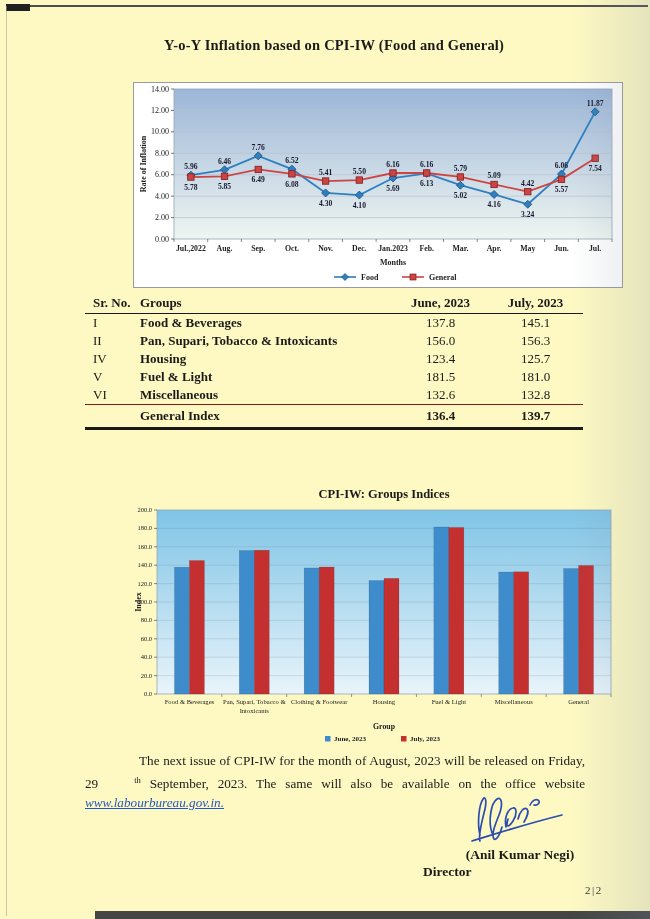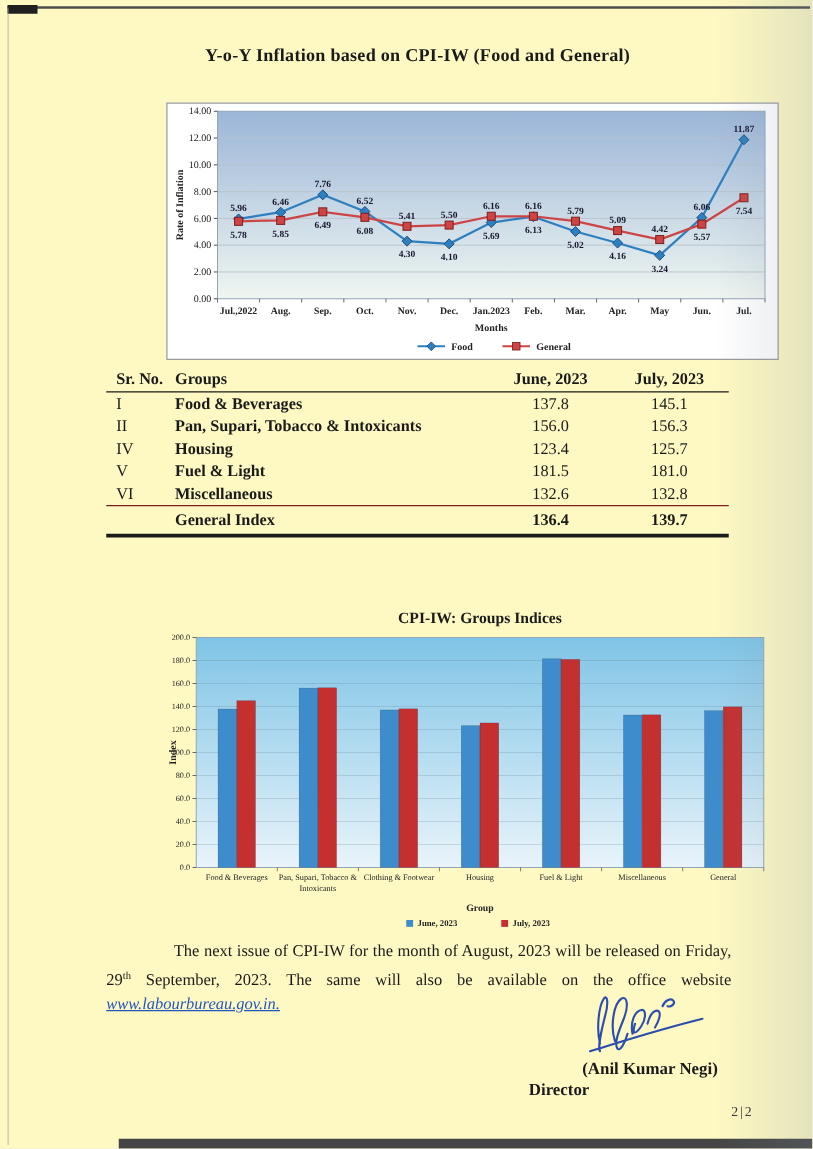--- a/index.html
+++ b/index.html
@@ -24,21 +24,21 @@
   .c-num{text-align:center;}
   .t-general{font-weight:bold;height:22px;border-top:1px solid #7f1d1d;
              border-bottom:3px solid #1a1a1a;}
 
   .para{position:absolute;left:85px;top:751px;width:500px;font-size:13.2px;
         line-height:19.5px;}
   .p-line{text-align:justify;text-align-last:justify;}
   .p-line1{text-indent:54px;}
   .p-line3{text-align:left;text-align-last:left;}
   .p-url{color:#2456c0;font-style:italic;text-decoration:underline;cursor:pointer;}
-  sup{font-size:8.5px;}
+  sup{font-size:8.5px;margin-left:36px;}
 
   .sig-svg{position:absolute;left:458px;top:789px;}
   .sig-name{position:absolute;left:430px;top:847px;width:180px;text-align:center;
             font-weight:bold;font-size:13.5px;}
   .sig-role{position:absolute;left:423px;top:864px;width:180px;
             font-weight:bold;font-size:13.5px;}
   .page-num{position:absolute;left:585px;top:884px;font-size:11px;letter-spacing:1.5px;color:#333;}
 
   .art-top{position:absolute;left:6px;top:5px;width:642px;height:2px;background:#4d4d4d;}
   .art-corner{position:absolute;left:6px;top:4px;width:24px;height:7px;background:#202020;}

